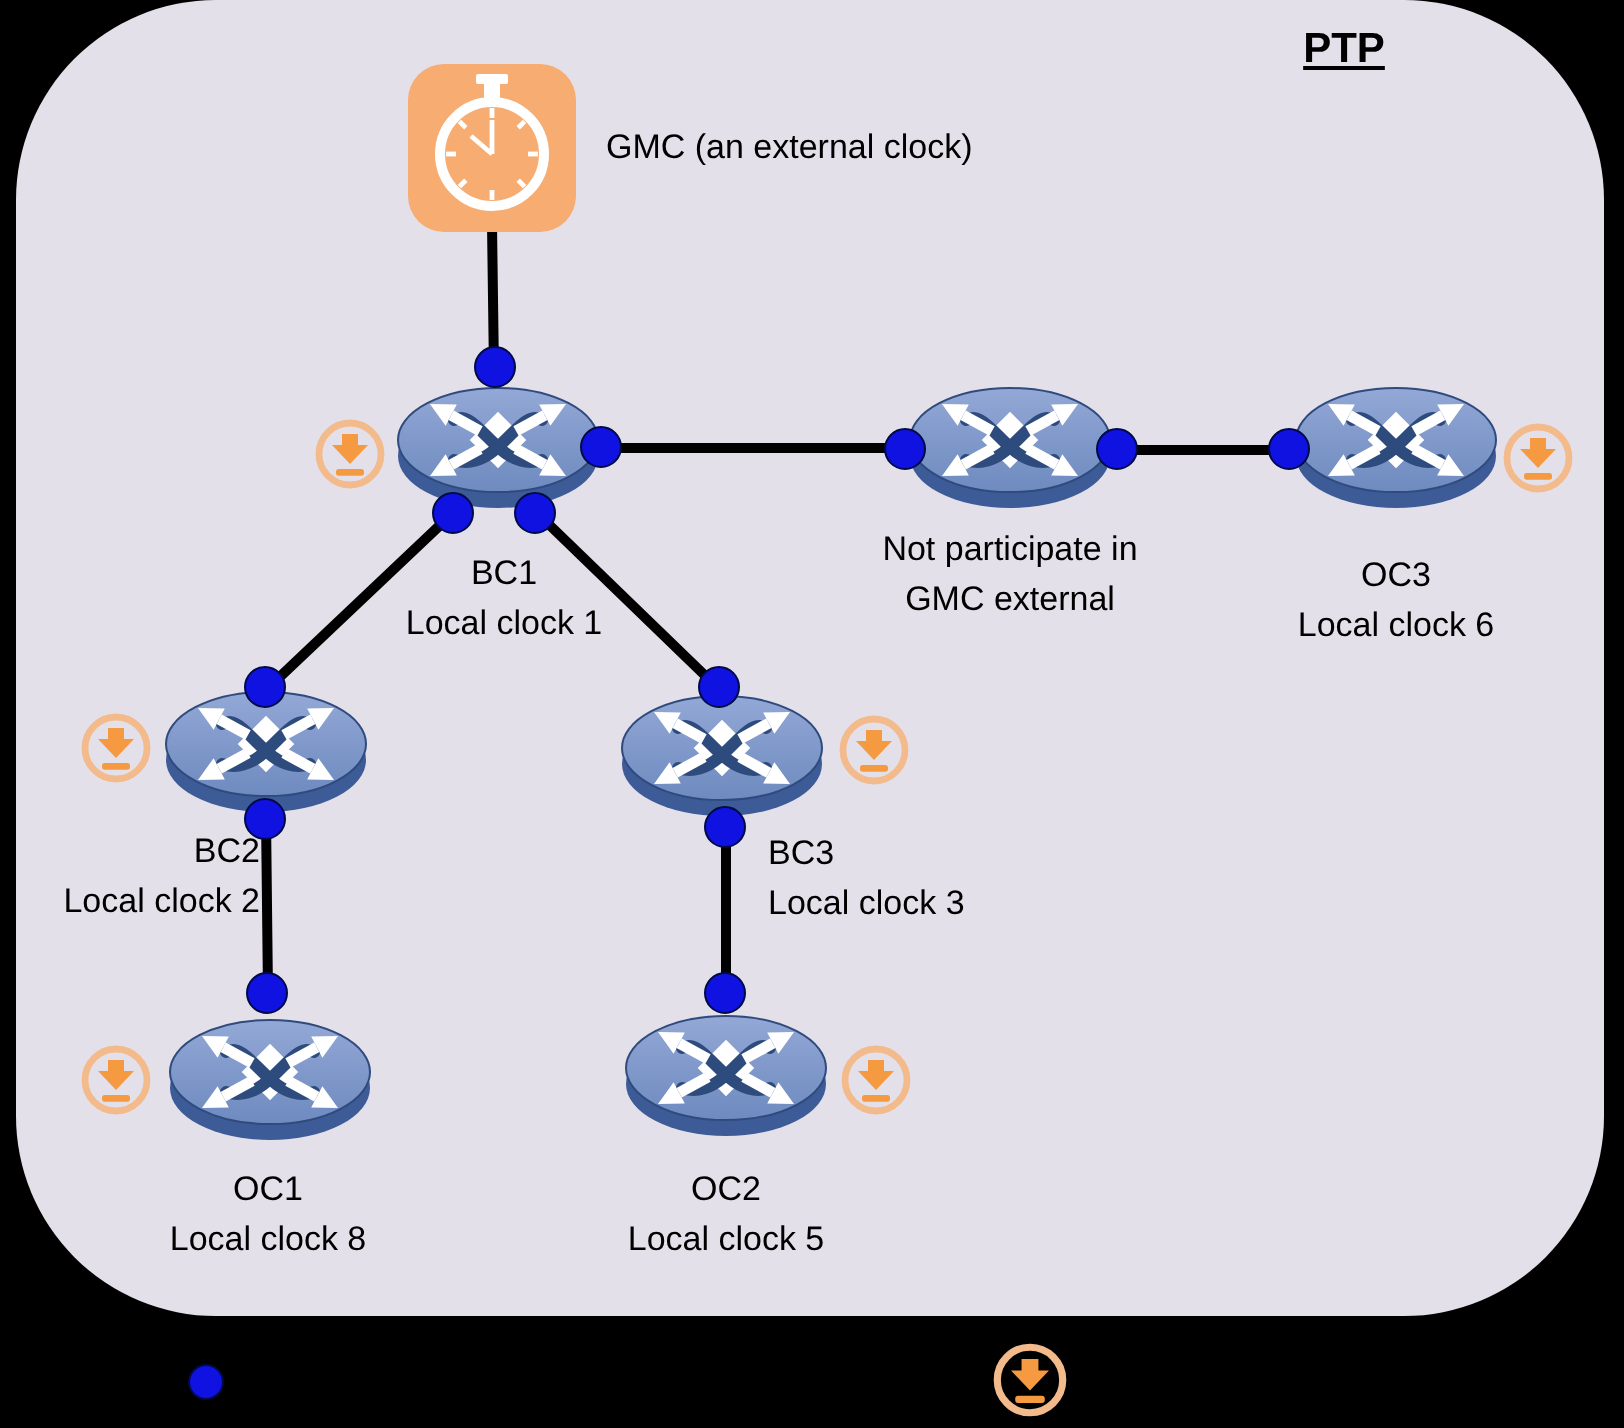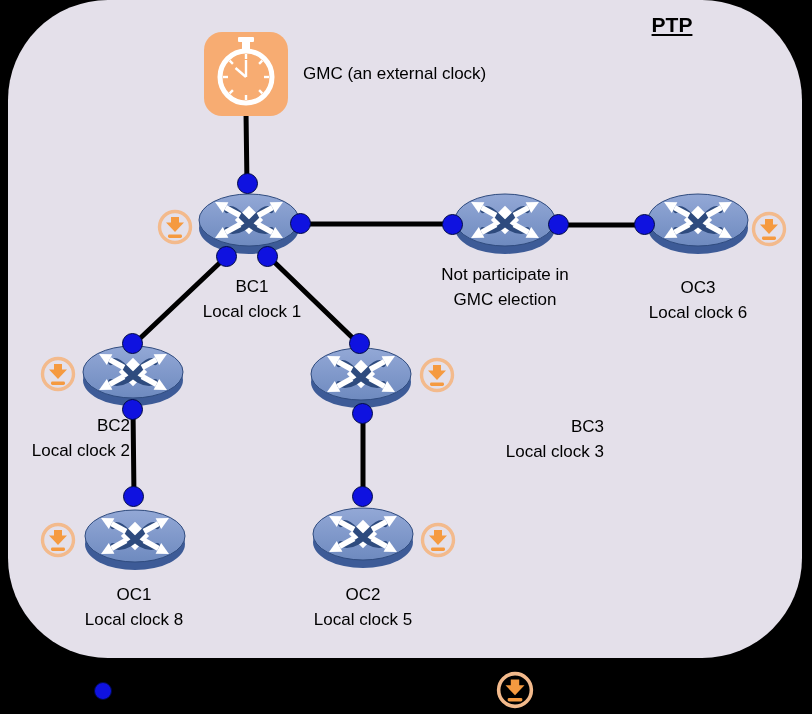--- a/index.html
+++ b/index.html
@@ -18,21 +18,21 @@
     background:#F7AC72;border-radius:18px;
   }
   .port{
     position:absolute;width:21px;height:21px;border-radius:50%;
     background:#0F12E0;border:1px solid #000a46;box-sizing:border-box;
   }
   .slave{position:absolute;width:36px;height:36px;}
   .label{position:absolute;font-size:17px;line-height:25px;white-space:nowrap;}
   .center{text-align:center;width:200px;}
   .right{text-align:right;width:200px;}
-  .left{text-align:right;width:220px;}
+  .left{text-align:left;width:220px;}
   .domain-label{
     position:absolute;left:612px;top:12px;width:120px;text-align:center;
     font-size:21px;line-height:26px;font-weight:bold;text-decoration:underline;
   }
   .gmc-label{left:303px;top:61px;}
   .legend-dot{left:94px;top:682px;width:18px;height:18px;}
   .legend-slave{left:496px;top:671px;width:38px;height:38px;}
 </style>
 </head>
 <body>
@@ -191,21 +191,21 @@
         <use href="#downarrow"></use>
       </svg>
   </div>
 
   <div class="label center" style="left:152px;top:274px">
     <div>BC1</div>
     <div>Local clock 1</div>
   </div>
   <div class="label center" style="left:405px;top:262px">
     <div>Not participate in</div>
-    <div>GMC election</div>
+    <div>GMC external</div>
   </div>
   <div class="label center" style="left:598px;top:275px">
     <div>OC3</div>
     <div>Local clock 6</div>
   </div>
   <div class="label right" style="left:-70px;top:413px">
     <div>BC2</div>
     <div>Local clock 2</div>
   </div>
   <div class="label left" style="left:384px;top:414px">

